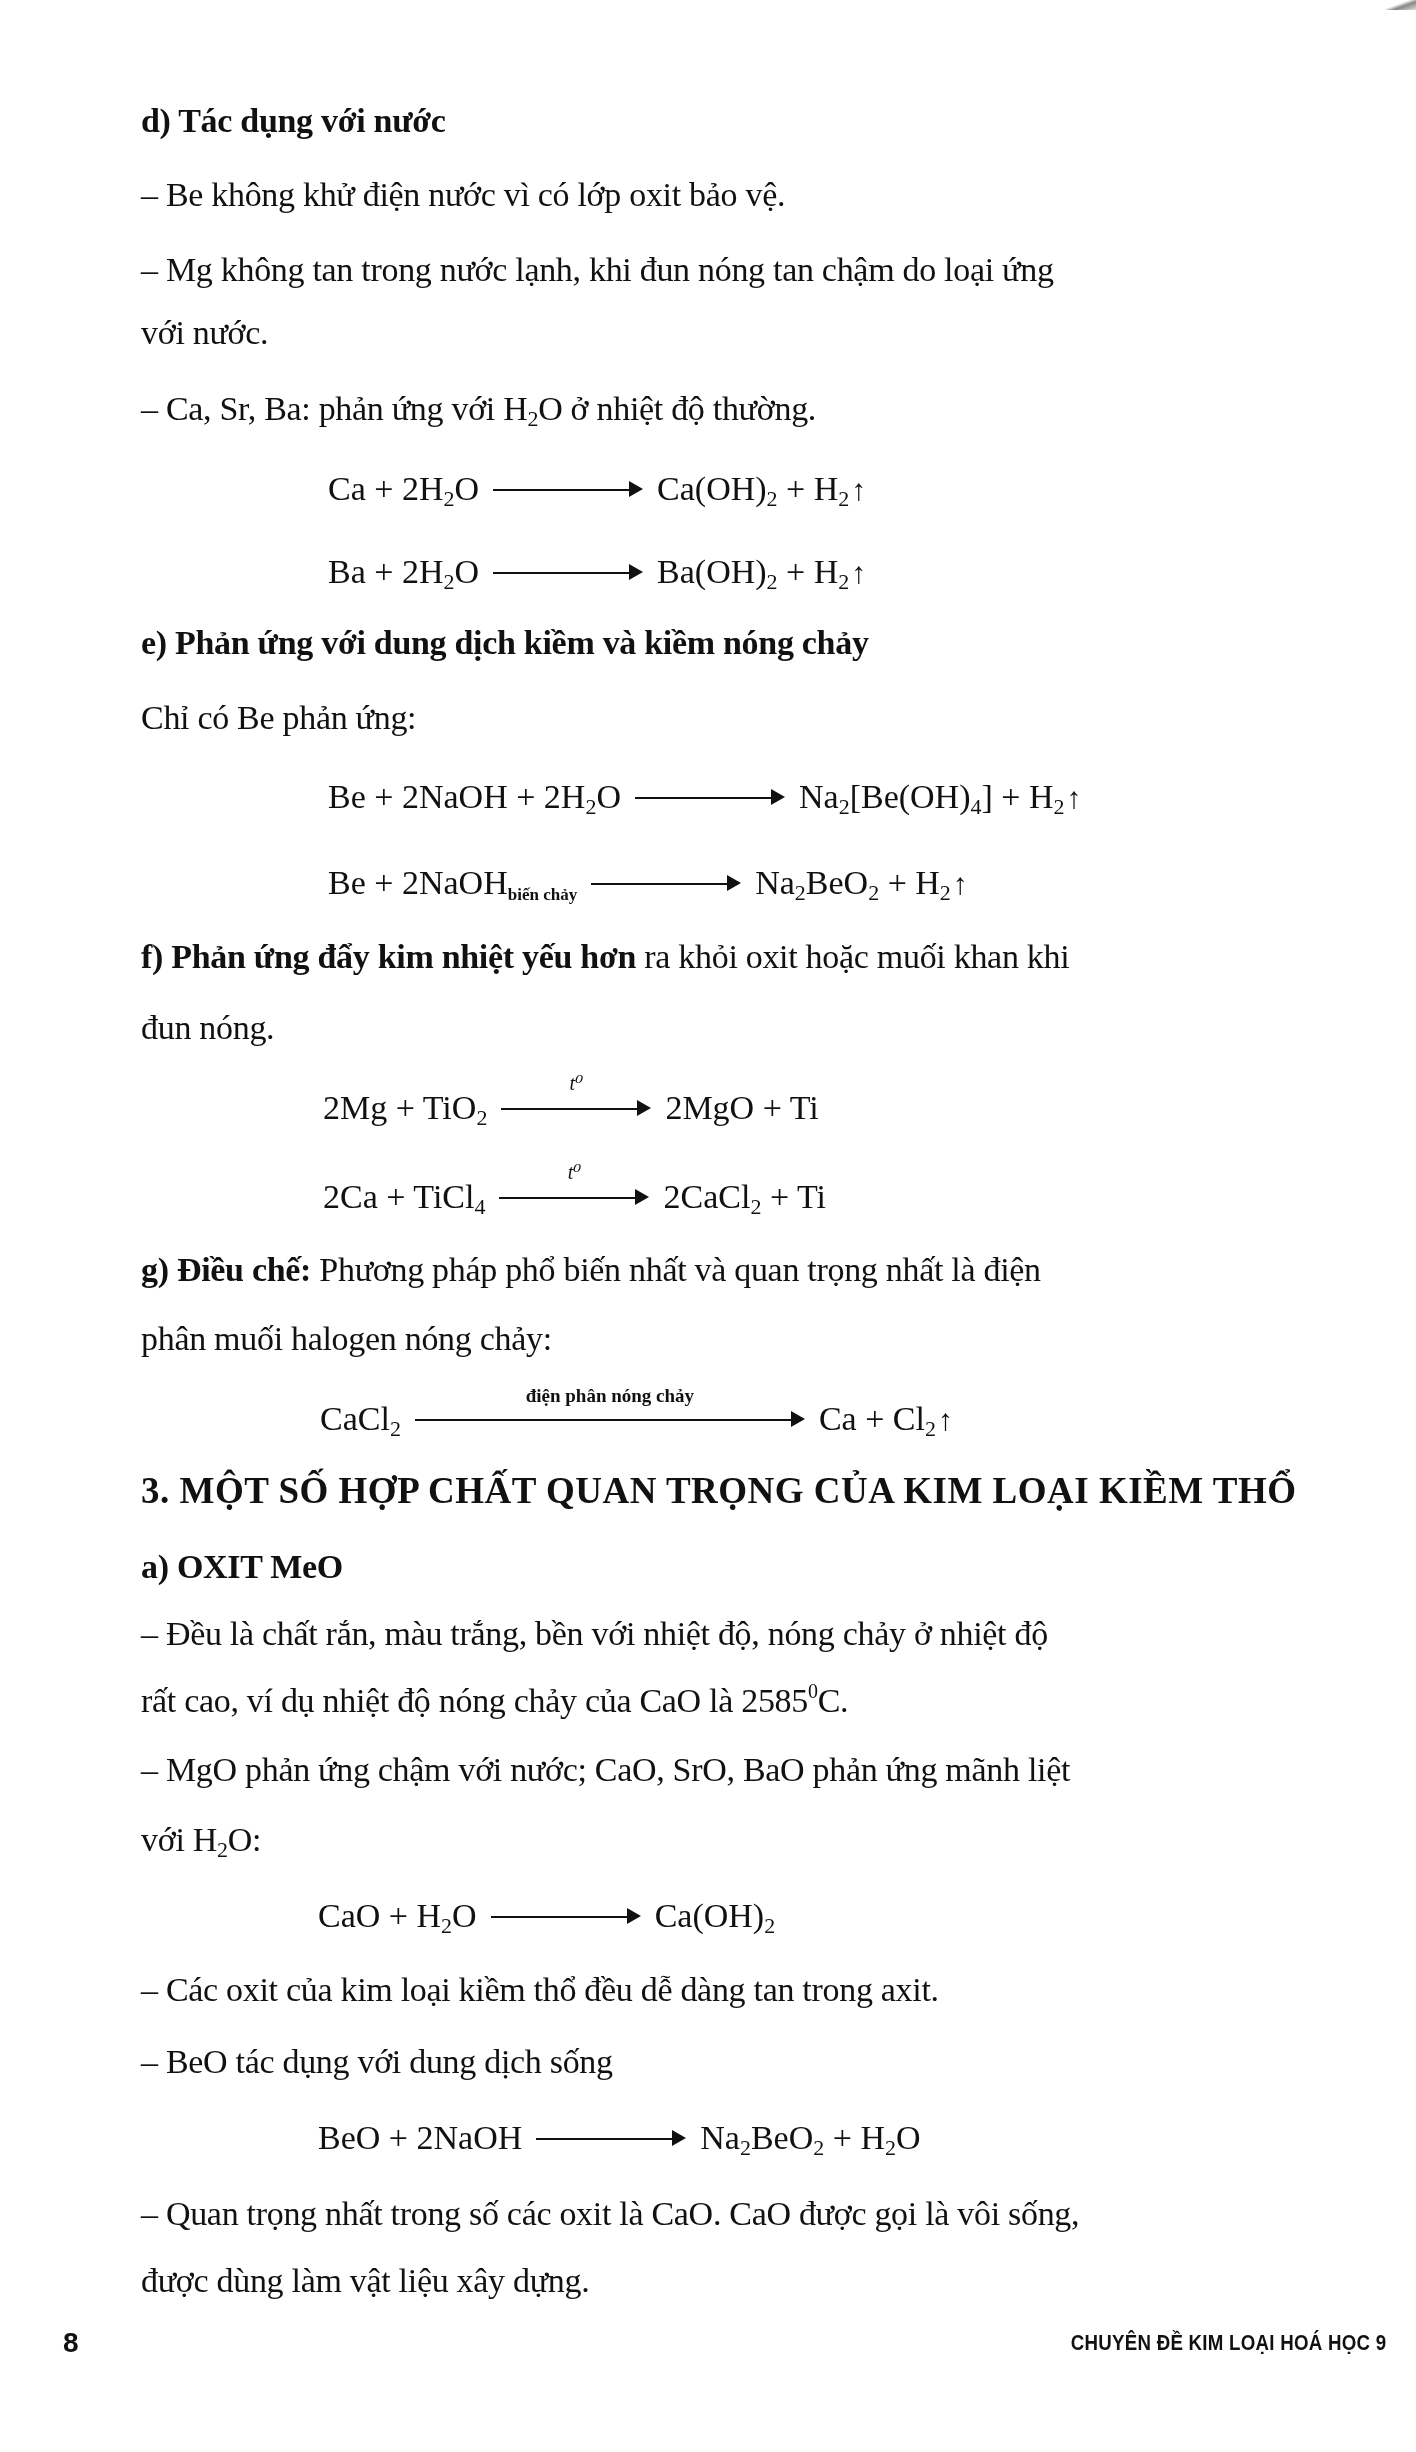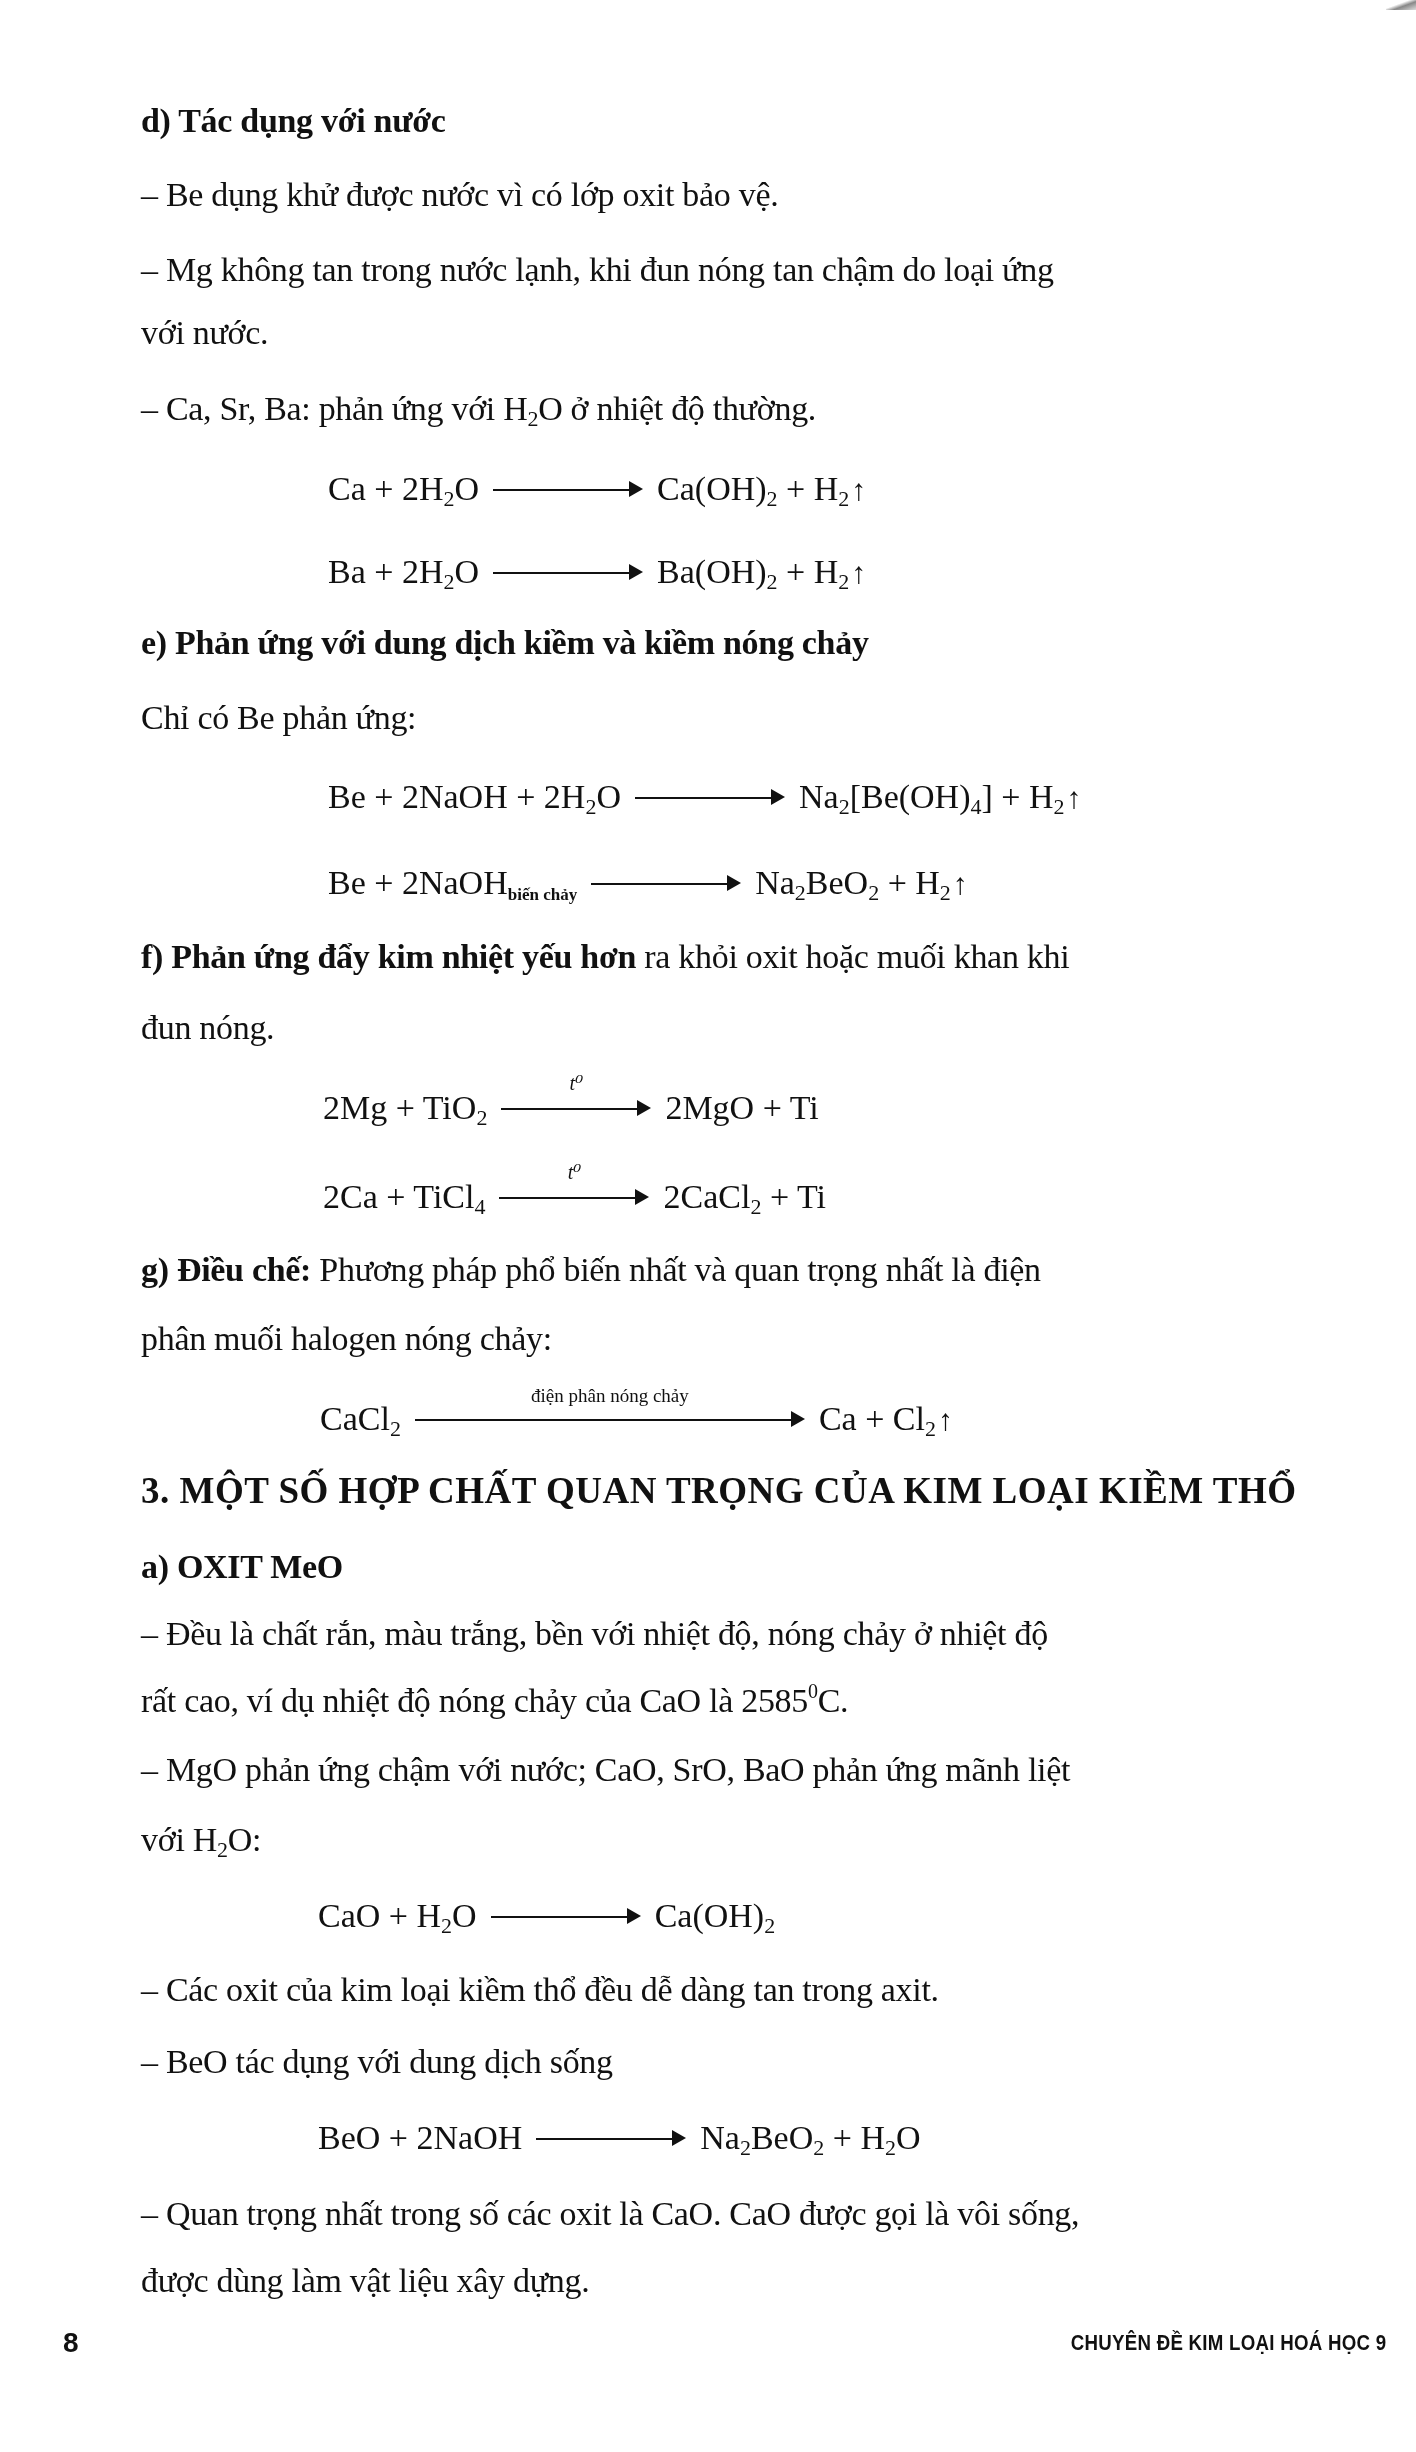--- a/index.html
+++ b/index.html
@@ -5,37 +5,37 @@
   html, body { margin:0; padding:0; }
   body { width:1416px; height:2452px; background:#ffffff; position:relative; overflow:hidden;
          font-family:"Liberation Serif","DejaVu Serif",serif; color:#111; }
   .line { position:absolute; left:141px; font-size:34px; line-height:1; white-space:nowrap; letter-spacing:-0.3px; }
   .b { font-weight:bold; }
   .eq { position:absolute; font-size:34px; line-height:1; white-space:nowrap; display:flex; align-items:center; }
   .arrow { display:inline-block; position:relative; height:34px; margin:0 14px; }
   .arrow .shaft { position:absolute; left:0; right:10px; top:17px; height:2px; background:#111; }
   .arrow .head { position:absolute; right:0; top:9px; width:0; height:0; border-left:14px solid #111; border-top:8px solid transparent; border-bottom:8px solid transparent; }
   .arrow .cond { position:absolute; left:0; right:0; top:-18px; text-align:center; font-size:20px; font-style:italic; }
-  .arrow .cond.b2 { font-style:normal; font-weight:normal; font-size:19px; top:-16px; }
+  .arrow .cond.b2 { font-style:normal; font-weight:bold; font-size:19px; top:-16px; }
   sub { font-size:22px; vertical-align:-6px; line-height:0; }
   sub.small { font-size:17px; font-weight:bold; }
   sup { font-size:20px; vertical-align:14px; line-height:0; }
   .up { font-size:30px; margin-left:2px; }
   .heading3 { position:absolute; left:141px; font-size:37px; font-weight:bold; letter-spacing:0.5px; white-space:nowrap; line-height:1; }
   .footer-num { position:absolute; left:63px; top:2327px; font-family:"Liberation Sans",sans-serif; font-weight:bold; font-size:28px; }
   .footer-title { position:absolute; right:30px; top:2330px; font-family:"Liberation Sans",sans-serif; font-weight:bold; font-size:22px; letter-spacing:0.3px; transform:scaleX(0.85); transform-origin:right; }
   .corner { position:absolute; right:0; top:0; width:30px; height:10px; background:linear-gradient(160deg,#fff 40%,#888 60%,#ddd 100%); }
 </style>
 </head>
 <body>
 
 <div class="corner"></div>
 
 <div class="line b" style="top:104px">d) Tác dụng với nước</div>
-<div class="line" style="top:178px">– Be dụng khử được nước vì có lớp oxit bảo vệ.</div>
+<div class="line" style="top:178px">– Be không khử điện nước vì có lớp oxit bảo vệ.</div>
 <div class="line" style="top:253px">– Mg không tan trong nước lạnh, khi đun nóng tan chậm do loại ứng</div>
 <div class="line" style="top:316px">với nước.</div>
 <div class="line" style="top:392px">– Ca, Sr, Ba: phản ứng với H<sub>2</sub>O ở nhiệt độ thường.</div>
 
 <div class="eq" style="top:472px;left:328px">
   <span>Ca + 2H<sub>2</sub>O</span>
   <span class="arrow" style="width:150px">
       <span class="shaft"></span>
       <span class="head"></span>
     </span>

